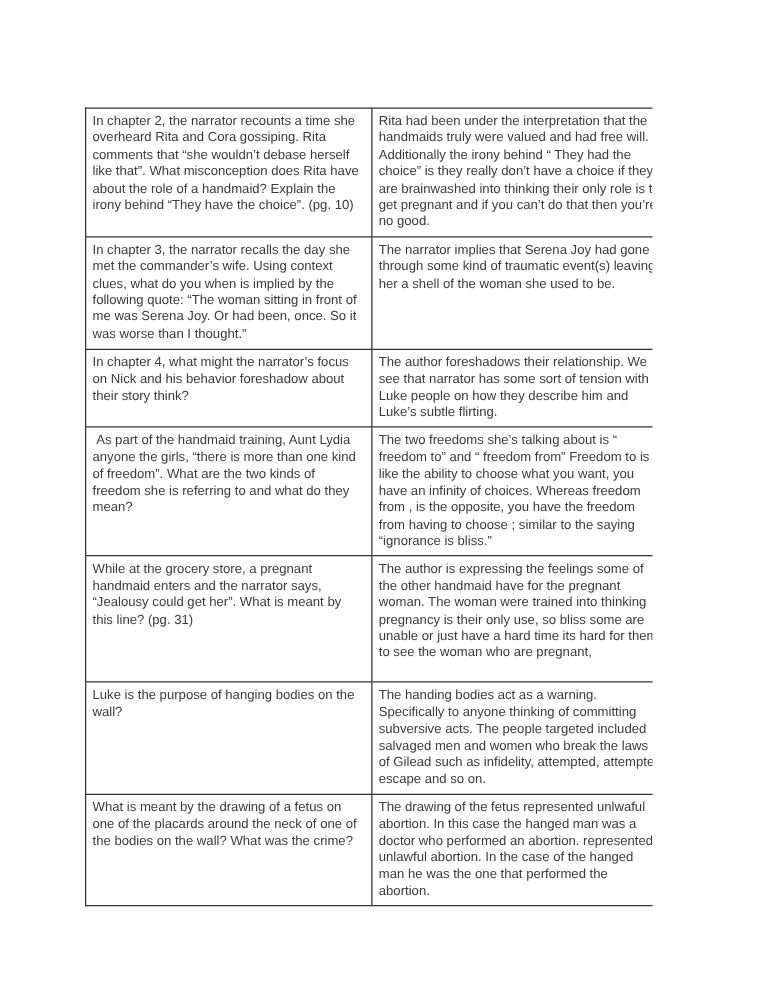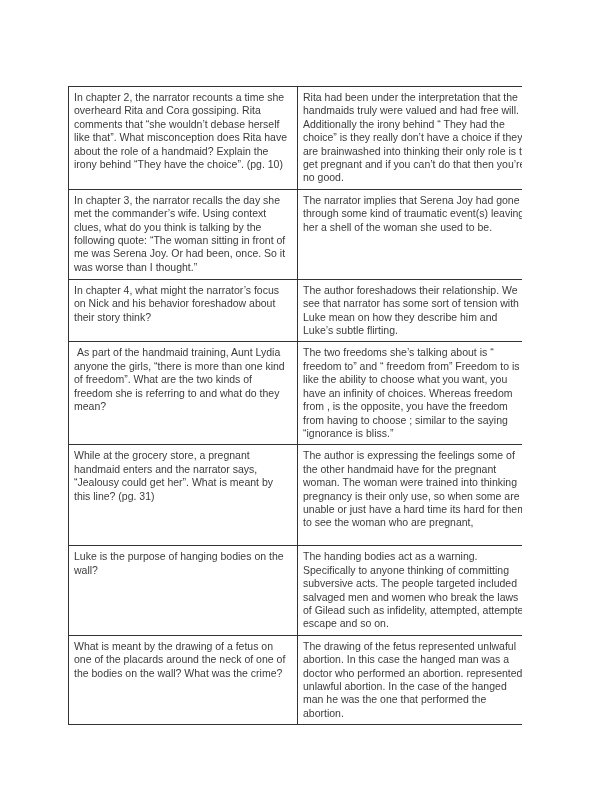--- a/index.html
+++ b/index.html
@@ -52,48 +52,48 @@
       <tr style="height:101px">
         <td>
           <div class="cell-text">In chapter 2, the narrator recounts a time she overheard Rita and Cora gossiping. Rita comments that “she wouldn’t debase herself like that”. What misconception does Rita have about the role of a handmaid? Explain the irony behind “They have the choice”. (pg. 10)</div>
         </td>
         <td>
           <div class="cell-text">Rita had been under the interpretation that the handmaids truly were valued and had free will. Additionally the irony behind “ They had the choice” is they really don’t have a choice if they are brainwashed into thinking their only role is to get pregnant and if you can’t do that then you’re no good.</div>
         </td>
       </tr>
       <tr style="height:90px">
         <td>
-          <div class="cell-text">In chapter 3, the narrator recalls the day she met the commander’s wife. Using context clues, what do you think is talking by the following quote: “The woman sitting in front of me was Serena Joy. Or had been, once. So it was worse than I thought.”</div>
+          <div class="cell-text">In chapter 3, the narrator recalls the day she met the commander’s wife. Using context clues, what do you when is implied by the following quote: “The woman sitting in front of me was Serena Joy. Or had been, once. So it was worse than I thought.”</div>
         </td>
         <td>
           <div class="cell-text">The narrator implies that Serena Joy had gone through some kind of traumatic event(s) leaving her a shell of the woman she used to be.</div>
         </td>
       </tr>
       <tr style="height:62px">
         <td>
           <div class="cell-text">In chapter 4, what might the narrator’s focus on Nick and his behavior foreshadow about their story think?</div>
         </td>
         <td>
-          <div class="cell-text">The author foreshadows their relationship. We see that narrator has some sort of tension with Luke mean on how they describe him and Luke’s subtle flirting.</div>
+          <div class="cell-text">The author foreshadows their relationship. We see that narrator has some sort of tension with Luke people on how they describe him and Luke’s subtle flirting.</div>
         </td>
       </tr>
       <tr style="height:101px">
         <td>
           <div class="cell-text"> As part of the handmaid training, Aunt Lydia anyone the girls, “there is more than one kind of freedom”. What are the two kinds of freedom she is referring to and what do they mean?</div>
         </td>
         <td>
           <div class="cell-text">The two freedoms she’s talking about is “ freedom to” and “ freedom from” Freedom to is like the ability to choose what you want, you have an infinity of choices. Whereas freedom from , is the opposite, you have the freedom from having to choose ; similar to the saying  “ignorance is bliss.”</div>
         </td>
       </tr>
       <tr style="height:101px">
         <td>
           <div class="cell-text">While at the grocery store, a pregnant handmaid enters and the narrator says, “Jealousy could get her”. What is meant by this line? (pg. 31)</div>
         </td>
         <td>
-          <div class="cell-text">The author is expressing the feelings some of the other handmaid have for the pregnant woman. The woman were trained into thinking pregnancy is their only use, so when some are unable or just have a hard time its hard for them to see the woman who are pregnant,</div>
+          <div class="cell-text">The author is expressing the feelings some of the other handmaid have for the pregnant woman. The woman were trained into thinking pregnancy is their only use, so bliss some are unable or just have a hard time its hard for them to see the woman who are pregnant,</div>
         </td>
       </tr>
       <tr style="height:86px">
         <td>
           <div class="cell-text">Luke is the purpose of hanging bodies on the wall?</div>
         </td>
         <td>
           <div class="cell-text">The handing bodies act as a warning. Specifically to anyone thinking of committing subversive acts. The people targeted included salvaged men and women who break the laws of Gilead such as infidelity, attempted, attempted escape and so on.</div>
         </td>
       </tr>

